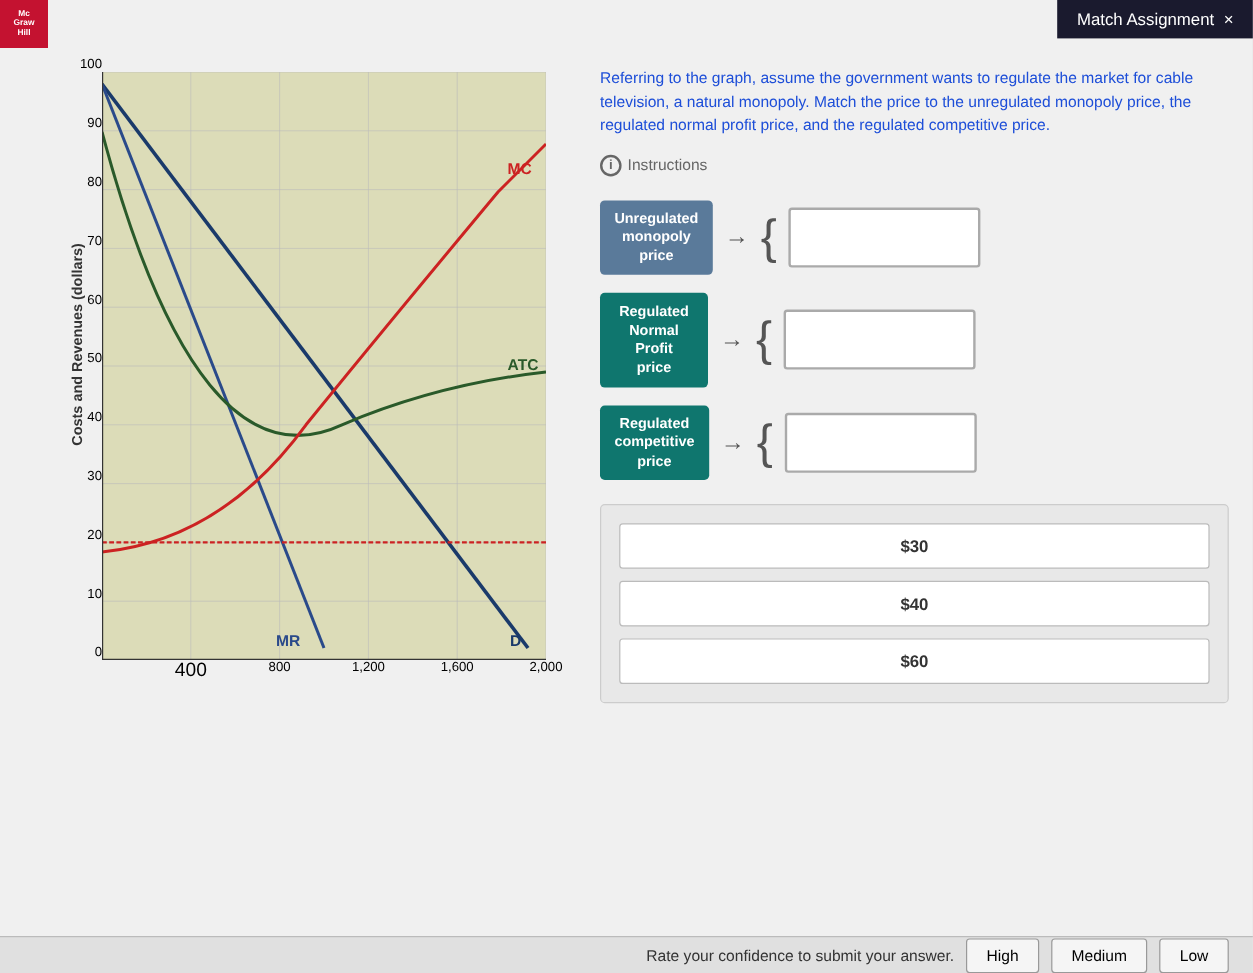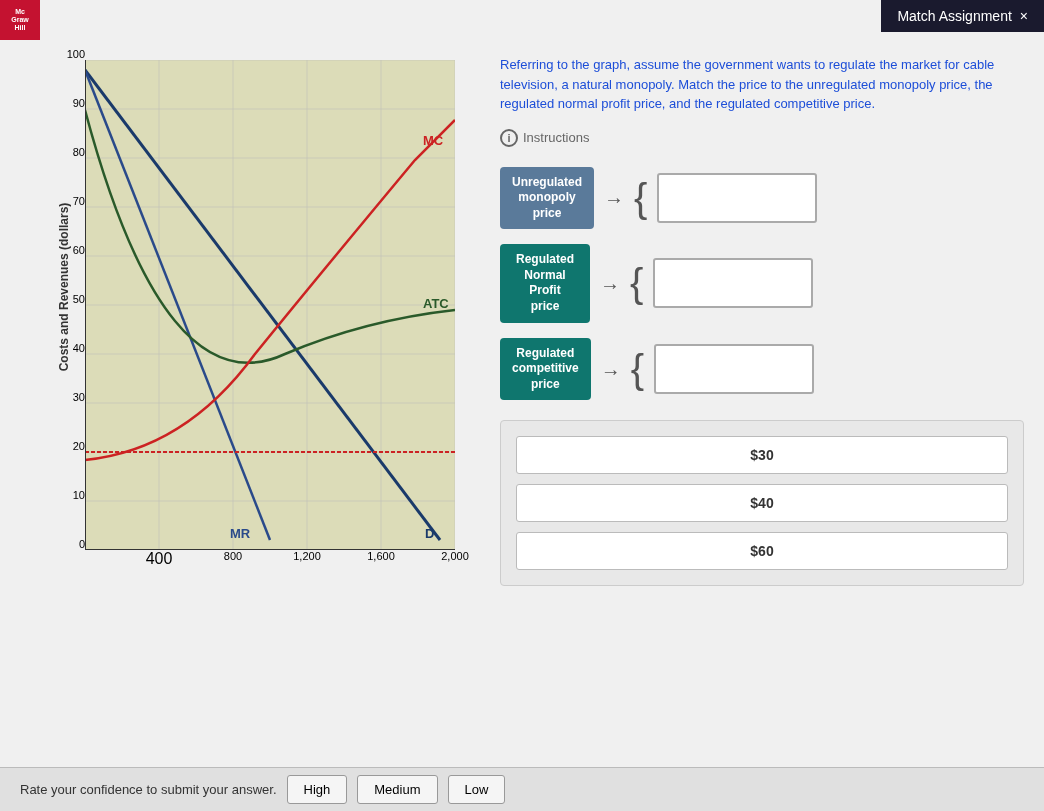--- a/index.html
+++ b/index.html
@@ -195,27 +195,28 @@
       font-weight: bold;
       color: #333;
       text-align: center;
       cursor: grab;
     }
 
     
     .bottom-bar {
       position: absolute;
       bottom: 0; left: 0; right: 0;
-      height: 44px;
+      height: 31px;
       background: #e0e0e0;
       border-top: 1px solid #bbb;
       display: flex;
       align-items: center;
       padding: 0 20px;
       gap: 10px;
+      justify-content: flex-end;
     }
 
     .confidence-label {
       font-size: 13px;
       color: #333;
     }
 
     .confidence-btn {
       padding: 6px 16px;
       border: 1px solid #999;

